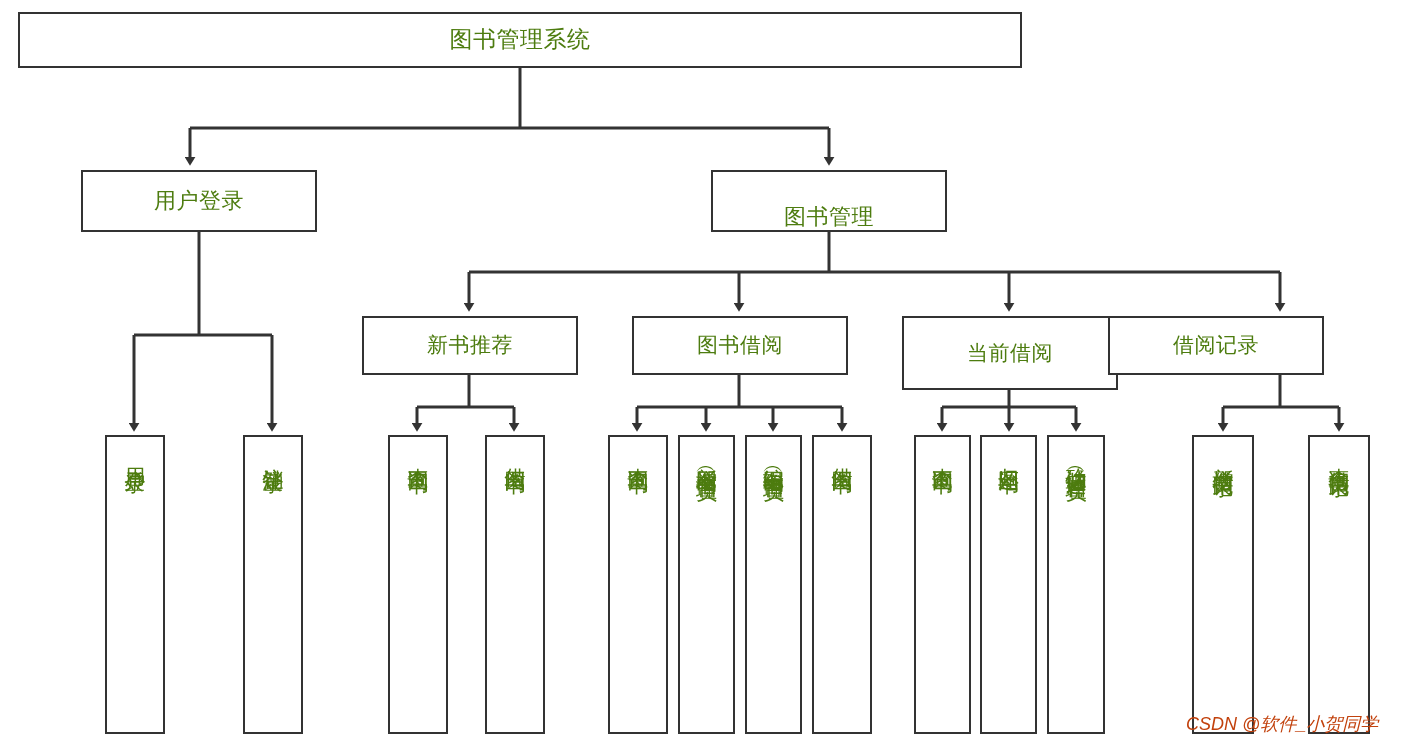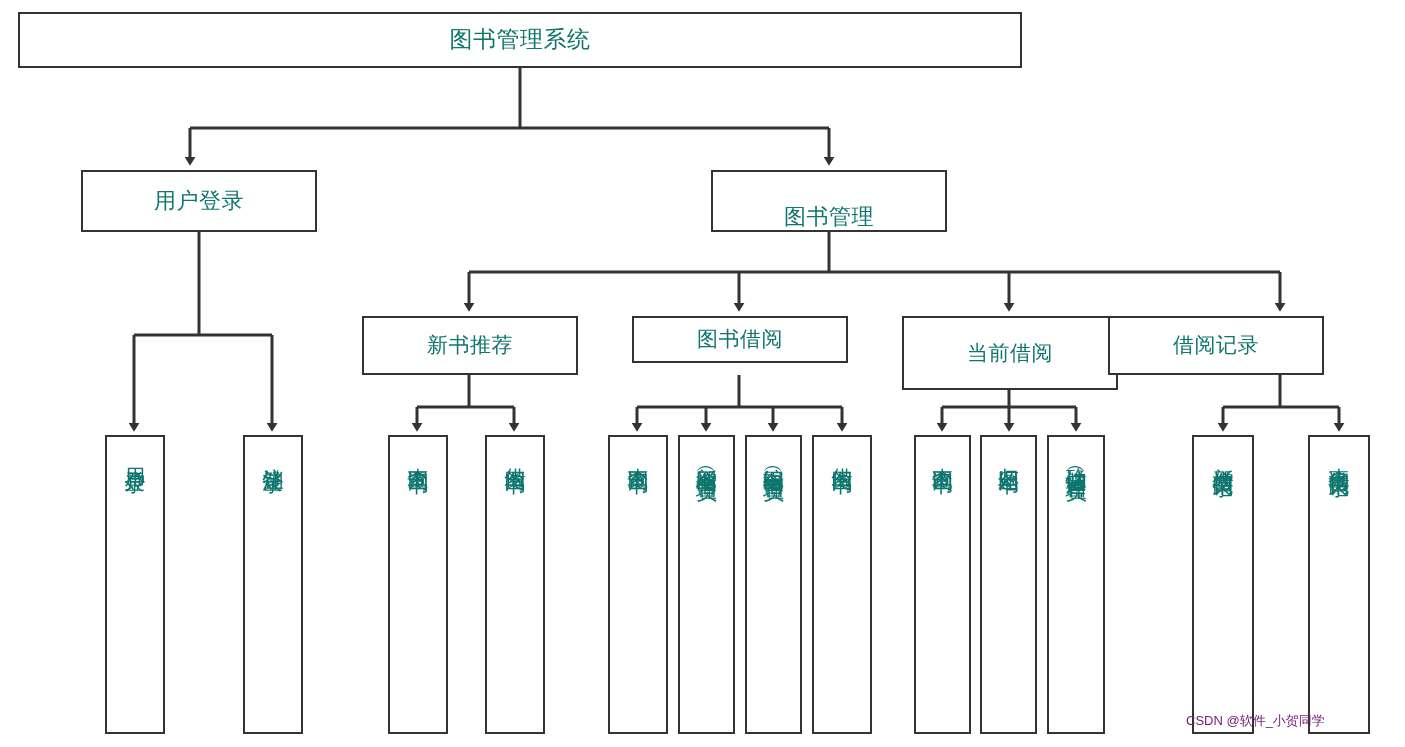--- a/index.html
+++ b/index.html
@@ -27,21 +27,21 @@
     pointer-events: none;
   }
   .node {
     position: absolute;
     box-sizing: border-box;
     background: #ffffff;
     border: 2px solid #333333;
     display: flex;
     align-items: center;
     justify-content: center;
-    color: #0f766e;
+    color: #4d7c0f;
     z-index: 2;
   }
   .node .label {
     display: block;
     text-align: center;
     line-height: 1.18;
     letter-spacing: 0.5px;
   }
   .node-root .label { font-size: 23px; }
   .node-l2 .label { font-size: 22px; }
@@ -56,25 +56,26 @@
     text-orientation: upright;
     font-size: 21px;
     line-height: 1.05;
     letter-spacing: 2px;
     white-space: nowrap;
   }
   .watermark {
     position: absolute;
     left: 1186px;
     top: 712px;
-    font-size: 13px;
-    color: #701a75;
+    font-size: 18px;
+    color: #c2410c;
     white-space: nowrap;
     z-index: 5;
     font-family: "Liberation Sans", "DejaVu Sans", sans-serif;
+    font-style: italic;
   }
 </style>
 </head>
 <body>
 
 <div id="stage">
 
   <svg id="edges" viewBox="0 0 1405 747" xmlns="http://www.w3.org/2000/svg">
     <defs>
       <marker id="arrow" markerWidth="9" markerHeight="11" refX="1.2" refY="5.5" orient="auto" markerUnits="userSpaceOnUse">
@@ -135,21 +136,21 @@
   <div class="node node-l2" style="left:81px; top:170px; width:236px; height:62px;">
     <span class="label">用户登录</span>
   </div>
   <div class="node node-l2" style="left:711px; top:170px; width:236px; height:62px;align-items:flex-end;">
     <span class="label">图书管理</span>
   </div>
 
   <div class="node node-l3" style="left:362px; top:316px; width:216px; height:59px;">
     <span class="label">新书推荐</span>
   </div>
-  <div class="node node-l3" style="left:632px; top:316px; width:216px; height:47px;">
+  <div class="node node-l3" style="left:632px; top:316px; width:216px; height:59px;">
     <span class="label">图书借阅</span>
   </div>
   <div class="node node-l3" style="left:902px; top:316px; width:216px; height:74px;">
     <span class="label">当前借阅</span>
   </div>
   <div class="node node-l3" style="left:1108px; top:316px; width:216px; height:59px;">
     <span class="label">借阅记录</span>
   </div>
 
   <div class="node node-leaf" style="left:105px; top:435px; width:60px; height:299px;">

